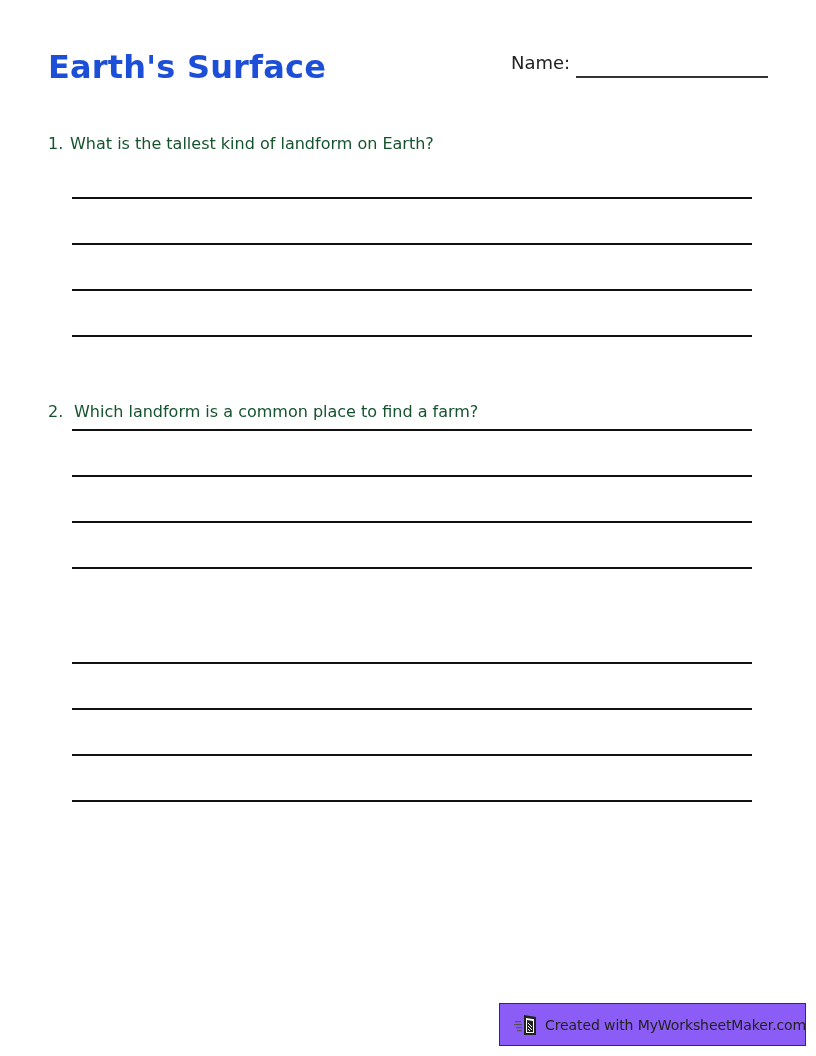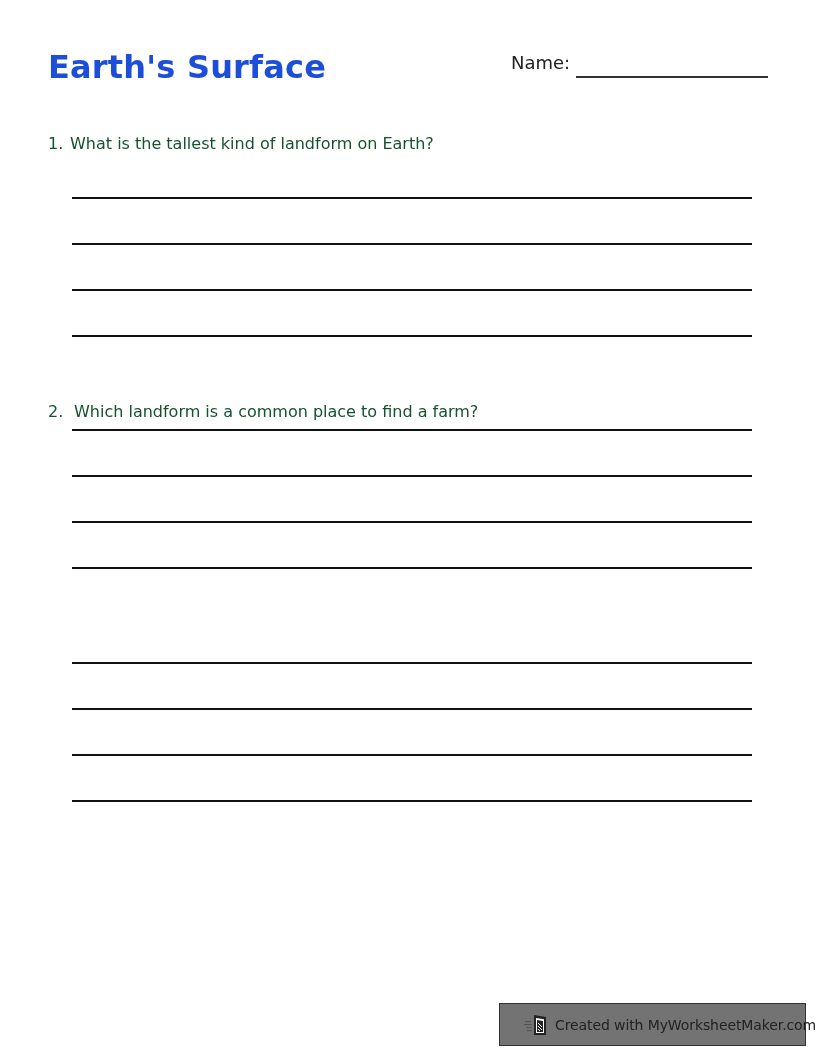--- a/index.html
+++ b/index.html
@@ -75,24 +75,24 @@
       height: 2px;
       background: #111111;
     }
     .footer-badge {
       position: absolute;
       left: 499px;
       top: 1003px;
       width: 307px;
       height: 43px;
       border: 1.5px solid #333333;
-      background: #737373;
+      background: #8b5cf6;
       display: flex;
       align-items: center;
-      padding-left: 24px;
+      padding-left: 14px;
       text-align: right;
     }
     .footer-icon {
       width: 26px;
       height: 24px;
       margin-right: 5px;
       flex: 0 0 auto;
     }
     .footer-text {
       font-family: "DejaVu Sans", sans-serif;

